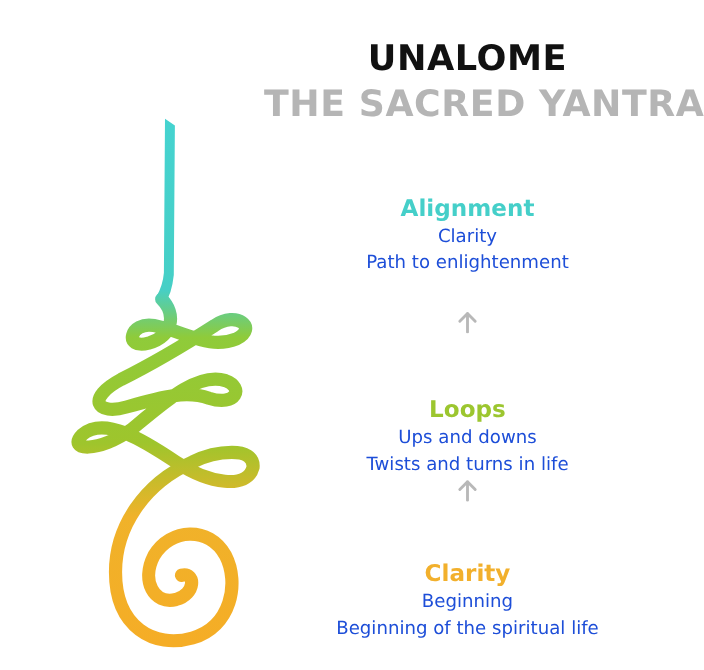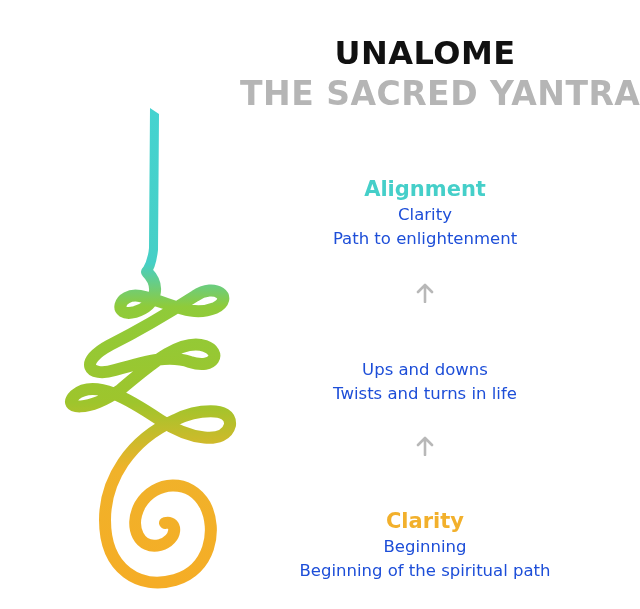--- a/index.html
+++ b/index.html
@@ -68,27 +68,28 @@
   <div class="line">Path to enlightenment</div>
 </div>
 
 <div class="arrow arrow-1">
   <svg width="18" height="20" viewBox="0 0 18 20">
     <path d="M9 2 L9 19 M2 9 L9 2 L16 9" fill="none" stroke="#b8b8b8" stroke-width="2.6" stroke-linecap="round" stroke-linejoin="round"></path>
   </svg>
 </div>
 
 <div class="section sec-loops">
+  <div class="heading" style="color:#9cc62f">Loops</div>
   <div class="line">Ups and downs</div>
   <div class="line">Twists and turns in life</div>
 </div>
 
 <div class="arrow arrow-2">
   <svg width="18" height="20" viewBox="0 0 18 20">
     <path d="M9 2 L9 19 M2 9 L9 2 L16 9" fill="none" stroke="#b8b8b8" stroke-width="2.6" stroke-linecap="round" stroke-linejoin="round"></path>
   </svg>
 </div>
 
 <div class="section sec-spiral">
   <div class="heading" style="color:#f2b02c">Clarity</div>
   <div class="line">Beginning</div>
-  <div class="line">Beginning of the spiritual path</div>
+  <div class="line">Beginning of the spiritual life</div>
 </div>
 
 </body></html>

